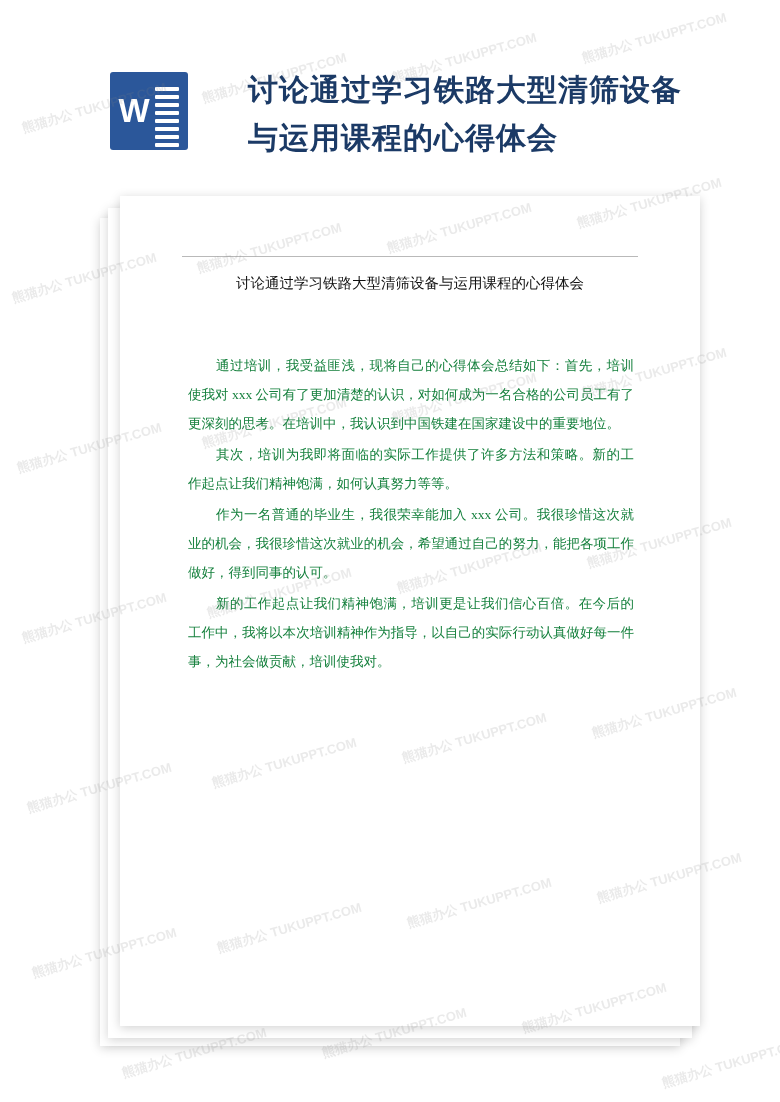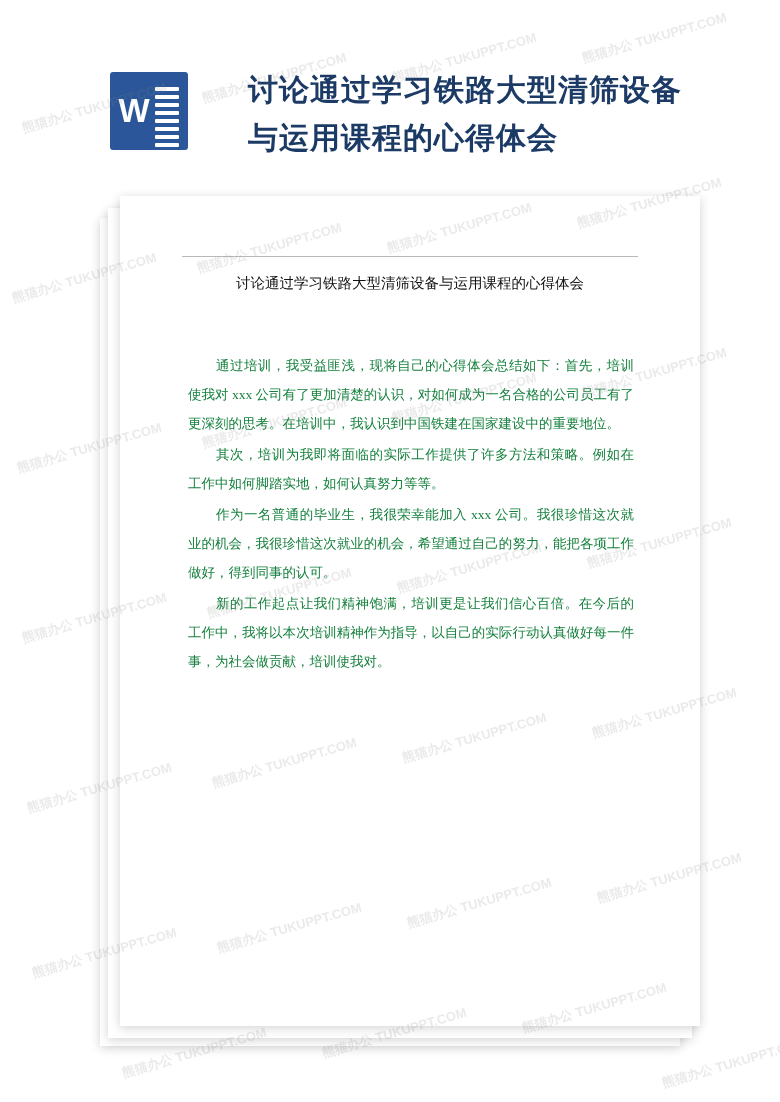--- a/index.html
+++ b/index.html
@@ -190,21 +190,21 @@
 
 <div class="stack">
   <div class="sheet back2"></div>
   <div class="sheet back1"></div>
   <div class="sheet front">
     <div class="page-inner">
       <div class="hr-top"></div>
       <div class="doc-heading">讨论通过学习铁路大型清筛设备与运用课程的心得体会</div>
       <div class="doc-paras">
         <p>通过培训，我受益匪浅，现将自己的心得体会总结如下：首先，培训使我对 xxx 公司有了更加清楚的认识，对如何成为一名合格的公司员工有了更深刻的思考。在培训中，我认识到中国铁建在国家建设中的重要地位。</p>
-        <p>其次，培训为我即将面临的实际工作提供了许多方法和策略。例如在工作中如何脚踏实地，如何认真努力等等。</p>
+        <p>其次，培训为我即将面临的实际工作提供了许多方法和策略。新的工作起点让我们精神饱满，如何认真努力等等。</p>
         <p>作为一名普通的毕业生，我很荣幸能加入 xxx 公司。我很珍惜这次就业的机会，我很珍惜这次就业的机会，希望通过自己的努力，能把各项工作做好，得到同事的认可。</p>
         <p>新的工作起点让我们精神饱满，培训更是让我们信心百倍。在今后的工作中，我将以本次培训精神作为指导，以自己的实际行动认真做好每一件事，为社会做贡献，培训使我对。</p>
       </div>
     </div>
   </div>
 </div>
 
 <div class="wm-layer" id="wm-layer">
     <div class="wm" style="left: 20px; top: 120px; color: rgba(130, 130, 130, 0.17);">熊猫办公 TUKUPPT.COM</div>
     <div class="wm" style="left: 200px; top: 90px; color: rgba(130, 130, 130, 0.17);">熊猫办公 TUKUPPT.COM</div>

